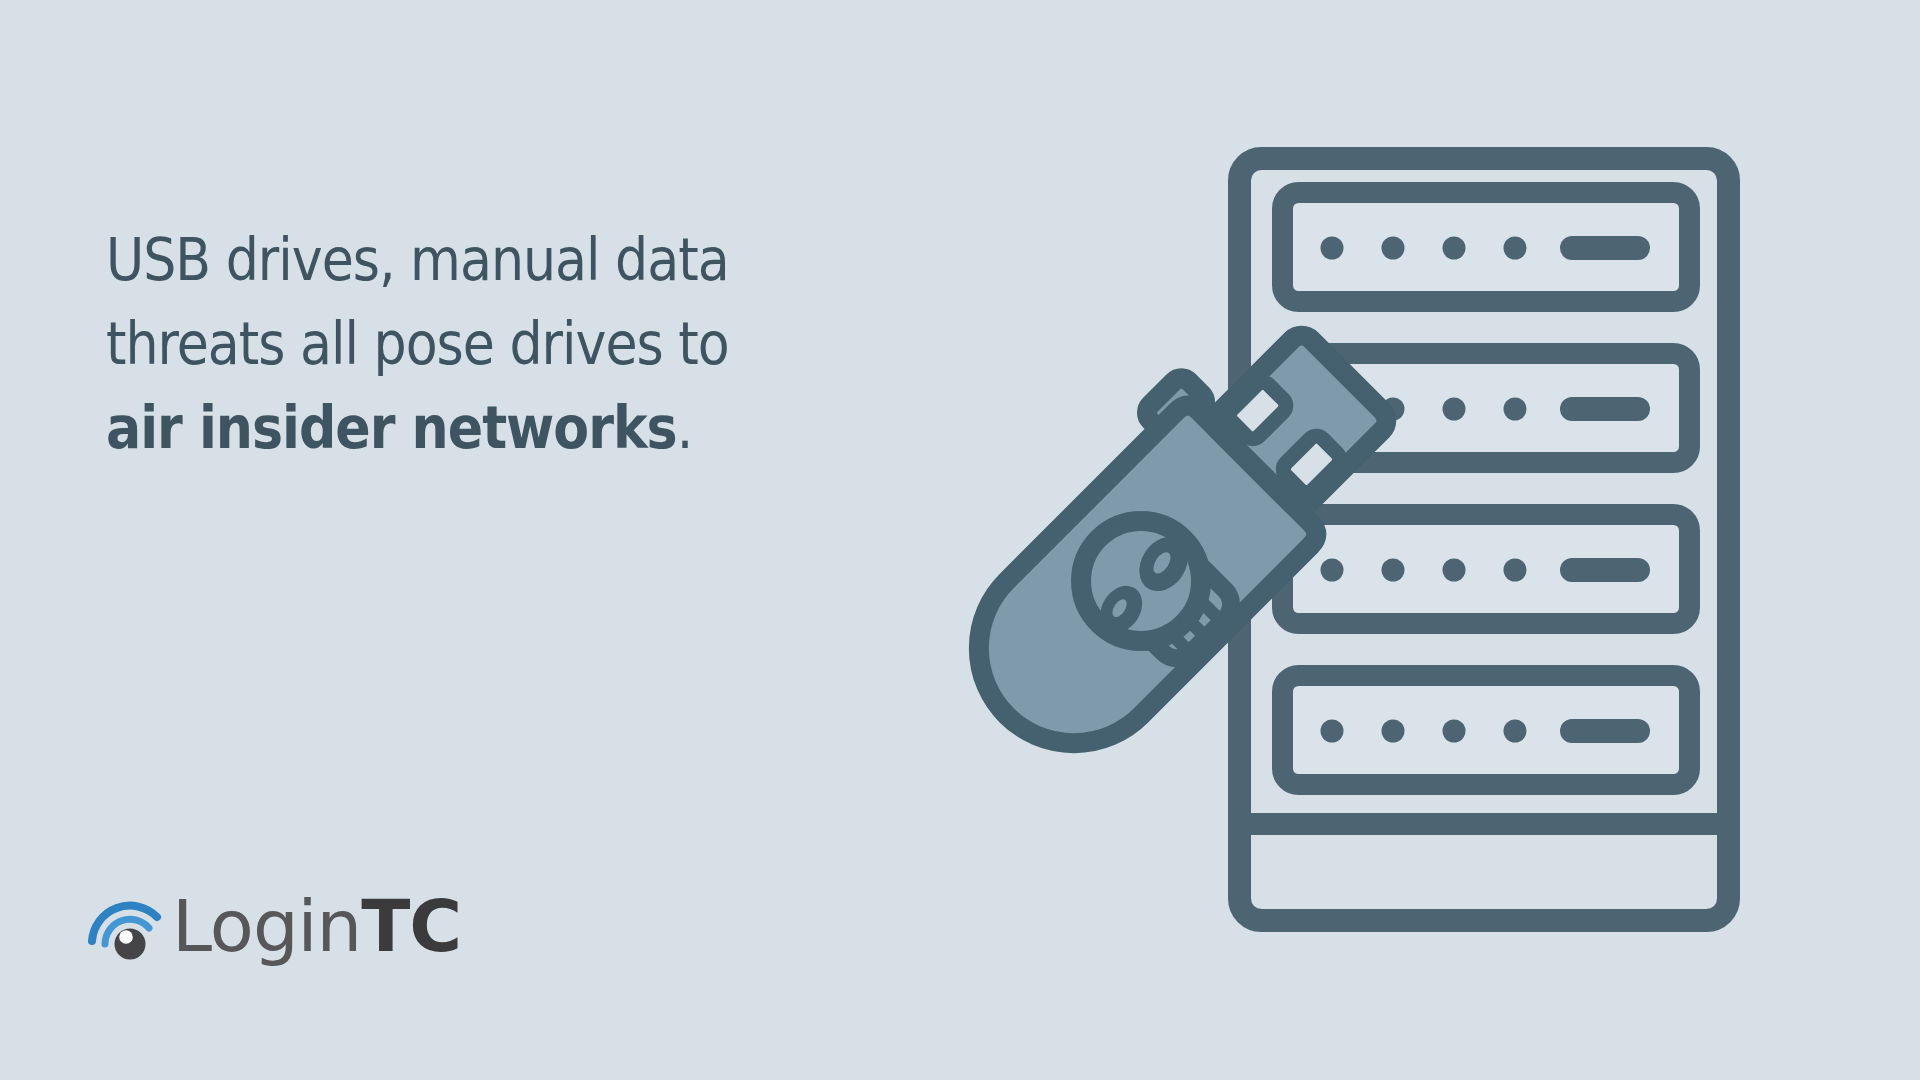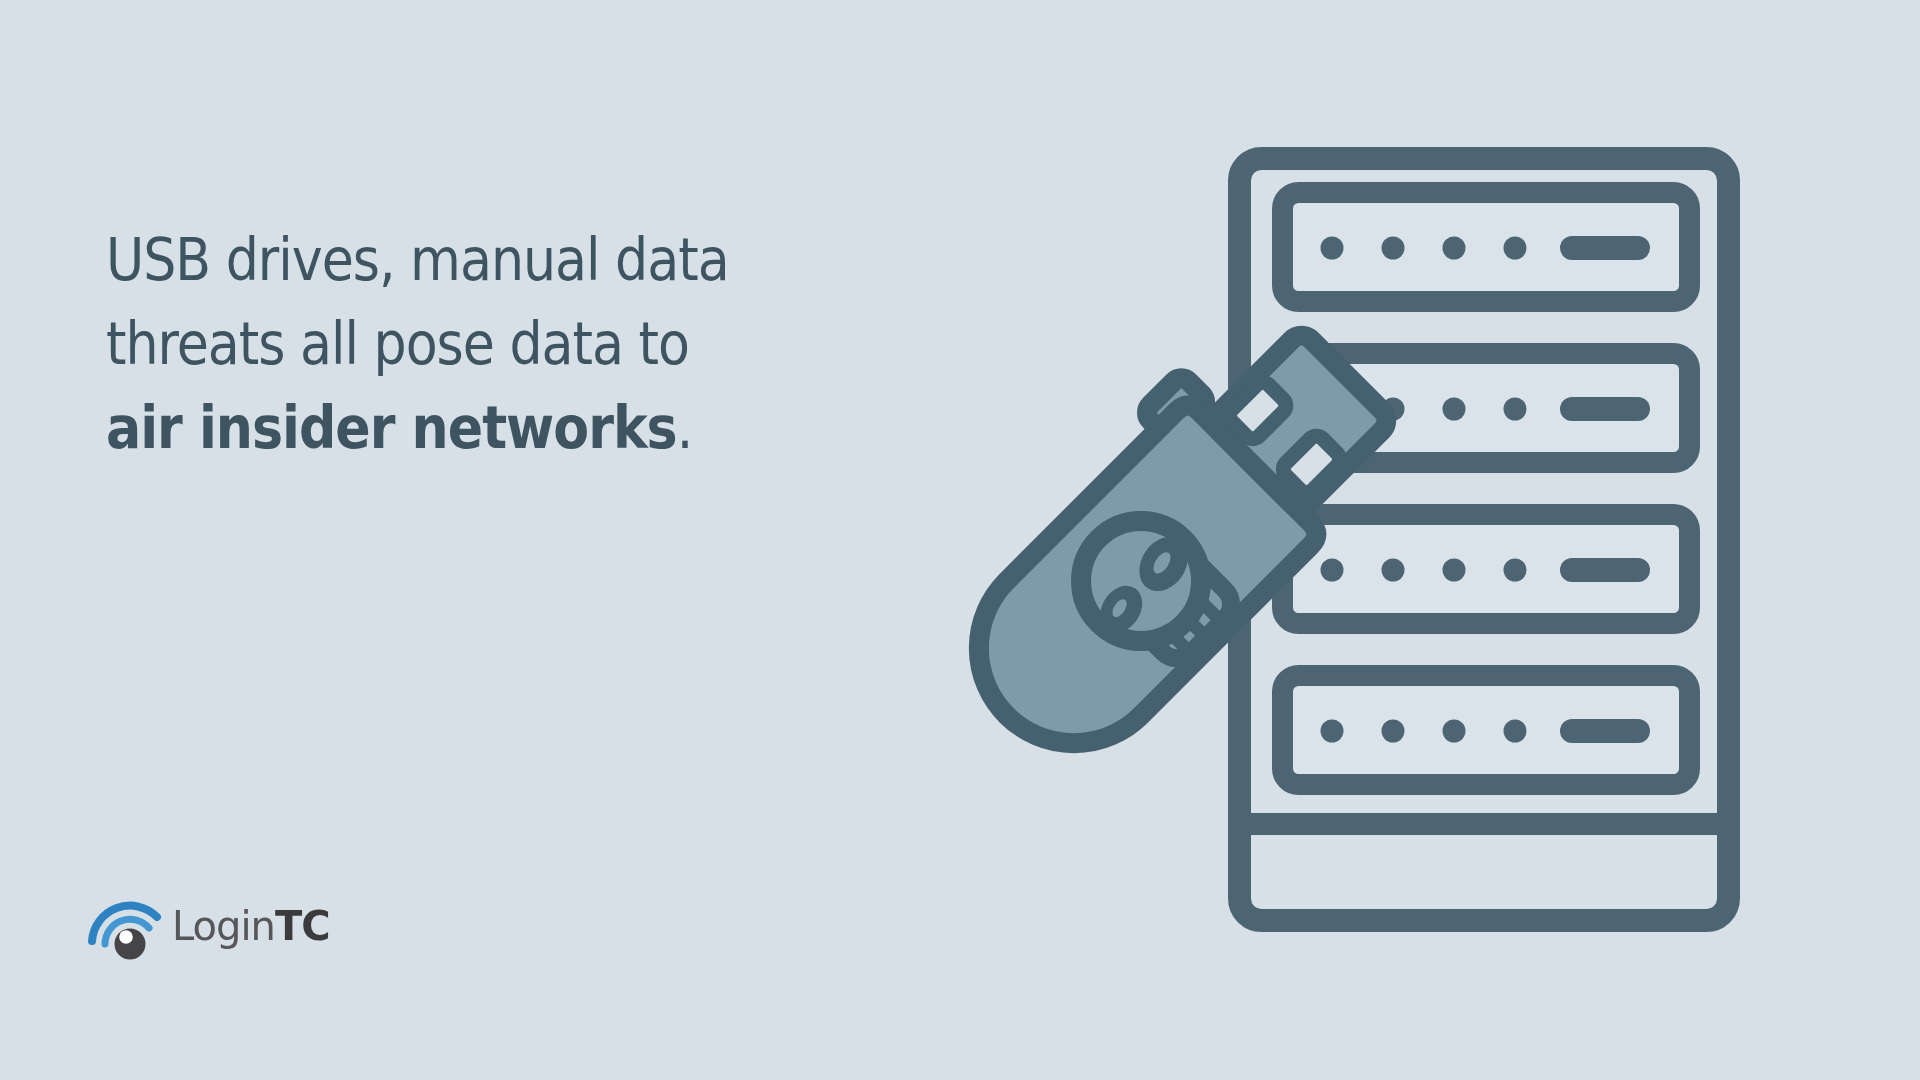--- a/index.html
+++ b/index.html
@@ -29,21 +29,21 @@
     color:var(--text);
     white-space:nowrap;
   }
   .message strong{font-weight:700;}
 
   
   .logo{position:absolute;left:88px;top:888px;width:340px;height:90px;}
   .logo-icon{position:absolute;left:0;top:0;}
   .logo-text{
     position:absolute;left:84px;top:6px;
-    font-size:40px;line-height:64px;letter-spacing:-1px;
+    font-size:72px;line-height:64px;letter-spacing:-1px;
     white-space:nowrap;
   }
   .logo-light{font-weight:400;color:var(--logo-gray);}
   .logo-bold{font-weight:700;color:var(--logo-dark);}
 
   
   .frame{fill:none;stroke:var(--rack-line);stroke-width:23px;}
   .panel{fill:var(--panel-fill);stroke:var(--rack-line);stroke-width:21px;}
   .rackdark{fill:var(--rack-line);}
   .dashline{stroke:var(--rack-line);stroke-width:24px;stroke-linecap:round;}
@@ -54,21 +54,21 @@
   .lightfill{fill:var(--usb-fill);}
   .tooth{stroke:var(--usb-line);stroke-width:13px;stroke-linecap:round;}
 </style>
 </head>
 <body>
 
 <div class="canvas">
 
   <div class="message">
     <div>USB drives, manual data</div>
-    <div>threats all pose data to</div>
+    <div>threats all pose drives to</div>
     <div><strong>air insider networks</strong><span>.</span></div>
   </div>
 
   <div class="logo">
     <svg class="logo-icon" width="102" height="87" viewBox="0 0 102 87">
       <path d="M 69,29 A 38,38 0 0 0 4,53" fill="none" stroke="var(--logo-blue-outer)" stroke-width="8" stroke-linecap="round"></path>
       <path d="M 61,40 A 25,25 0 0 0 17,56" fill="none" stroke="var(--logo-blue-inner)" stroke-width="7" stroke-linecap="round"></path>
       <circle cx="42" cy="56" r="15.5" fill="var(--eye-dark)"></circle>
       <circle cx="38" cy="49" r="6.8" fill="var(--pupil)"></circle>
     </svg>

